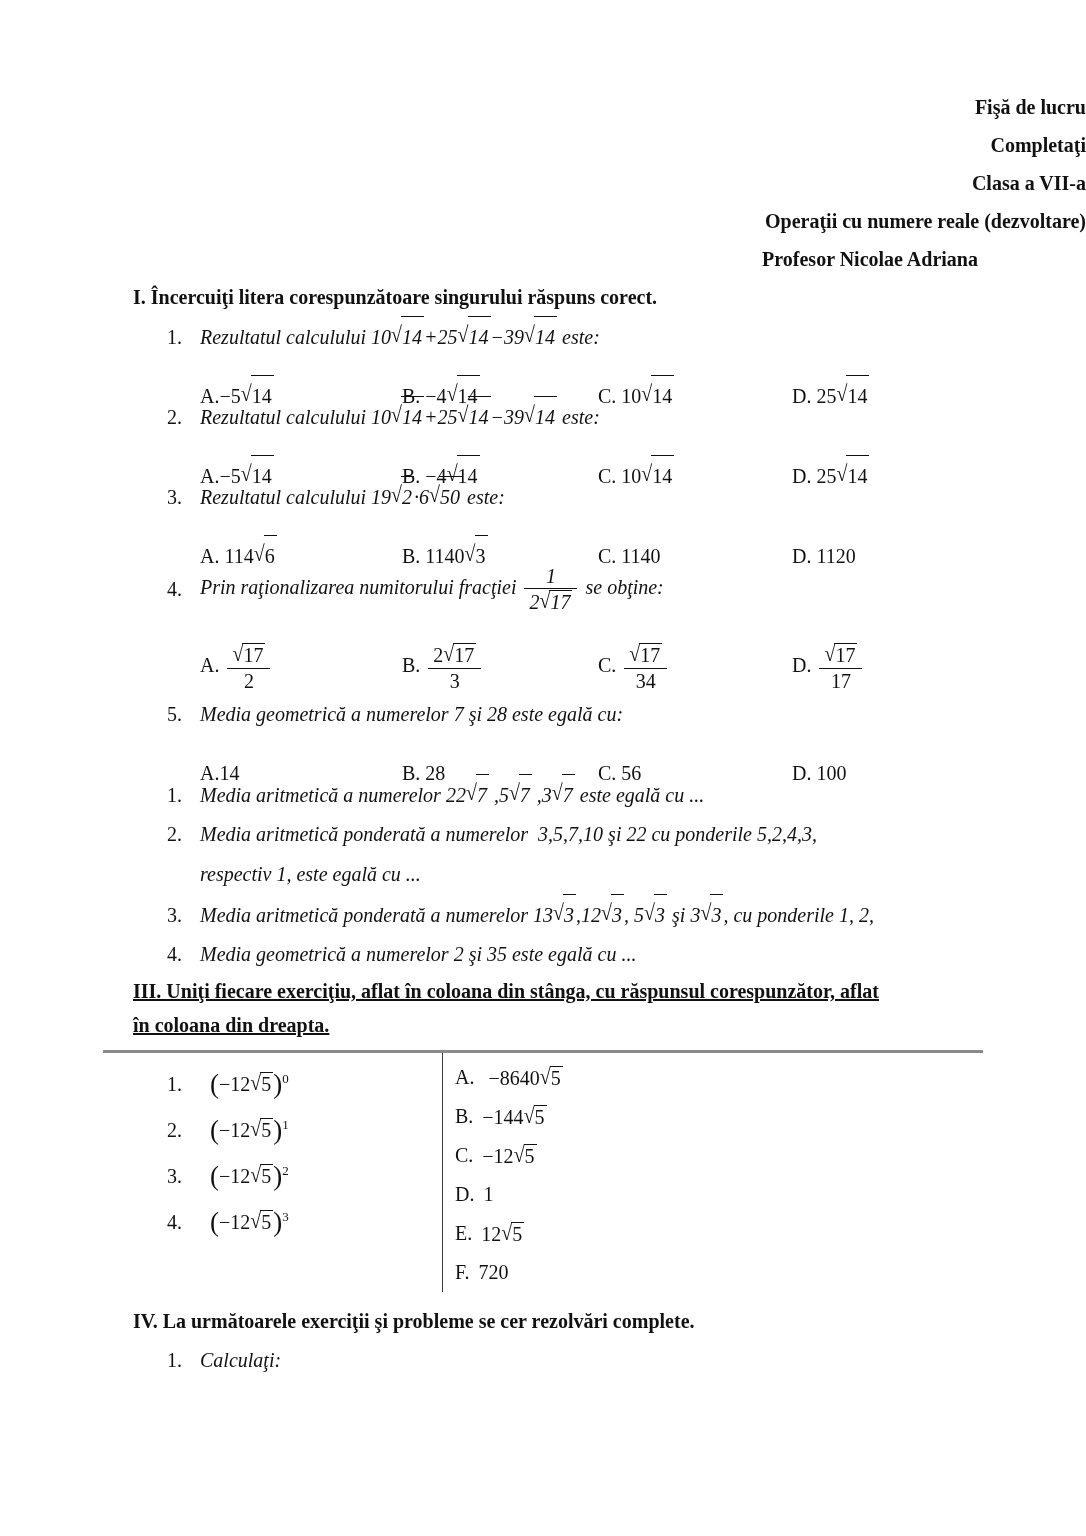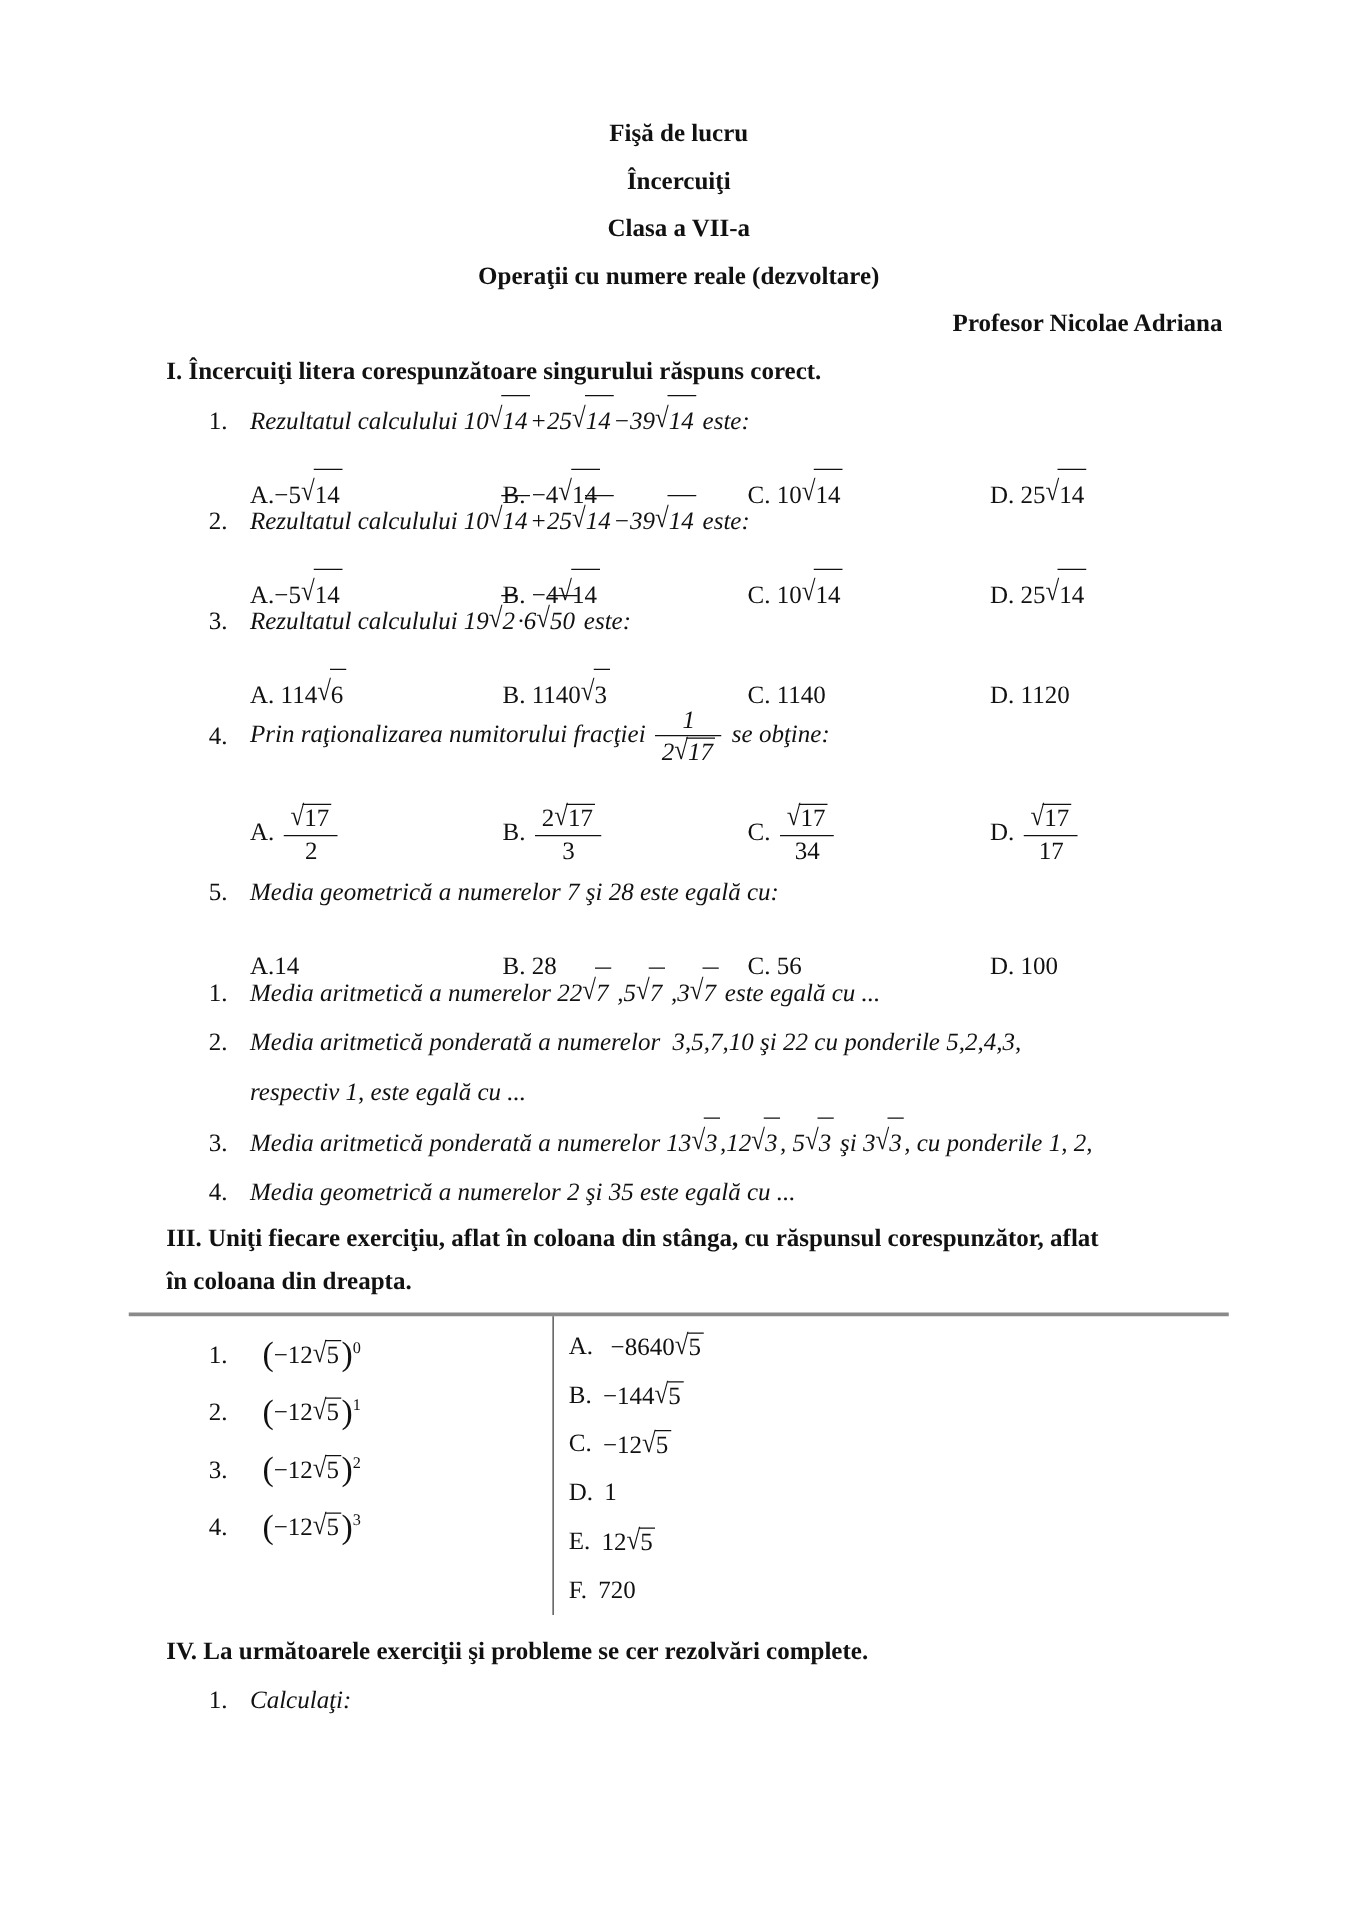--- a/index.html
+++ b/index.html
@@ -3,24 +3,24 @@
 <meta charset="utf-8">
 <style>
   html,body{margin:0;padding:0;background:#ffffff;}
   body{
     width:1086px;height:1536px;
     font-family:"Liberation Serif","DejaVu Serif",serif;
     font-size:20px;color:#111;
   }
   .page{position:relative;width:1086px;height:1536px;box-sizing:border-box;
         padding-top:88px;overflow:hidden;background:#fff;}
-  .title-line{text-align:center;font-weight:bold;height:38px;line-height:38px;}
+  .title-line{text-align:right;font-weight:bold;height:38px;line-height:38px;}
   .byline{text-align:right;font-weight:bold;margin-right:108px;height:38px;line-height:38px;}
   .sec-heading{margin-left:133px;font-weight:bold;height:38px;line-height:38px;white-space:pre;}
-  .sec-heading.tight{height:34px;line-height:34px;}
+  .sec-heading.tight{height:34px;line-height:34px;text-decoration:underline;}
   .qrow{margin-left:167px;display:flex;height:40px;line-height:40px;align-items:baseline;}
   .qrow.tall{height:66px;line-height:normal;align-items:center;}
   .qnum{flex:0 0 33px;width:33px;}
   .qtext{white-space:pre;font-style:italic;}
   .opts{margin-left:200px;display:grid;grid-template-columns:202px 196px 194px 1fr;
         height:40px;line-height:40px;align-items:baseline;}
   .opts.tall{height:72px;line-height:normal;align-items:center;}
   .opt{white-space:pre;margin-top:19px;}
   
   .sqrt{white-space:nowrap;}
@@ -42,21 +42,21 @@
   .mt-row-r{height:39px;display:flex;align-items:center;white-space:pre;}
   .mt-letter{margin-right:9px;}
   .sec-heading.after-table{margin-top:10px;}
 </style>
 </head>
 <body>
 
 <div class="page">
 
   <div class="title-line">Fişă de lucru</div>
-  <div class="title-line">Încercuiţi</div>
+  <div class="title-line">Completaţi</div>
   <div class="title-line">Clasa a VII-a</div>
   <div class="title-line">Operaţii cu numere reale (dezvoltare)</div>
   <div class="byline">Profesor Nicolae Adriana</div>
 
   <div class="sec-heading">I. Încercuiţi litera corespunzătoare singurului răspuns corect.</div>
 
   <div class="qrow">
     <span class="qnum">1.</span>
     <span class="qtext">Rezultatul calculului 10<span class="sqrt"><span class="sq">√</span><span class="rad">14</span></span>+25<span class="sqrt"><span class="sq">√</span><span class="rad">14</span></span>−39<span class="sqrt"><span class="sq">√</span><span class="rad">14</span></span> este:</span>
   </div>

